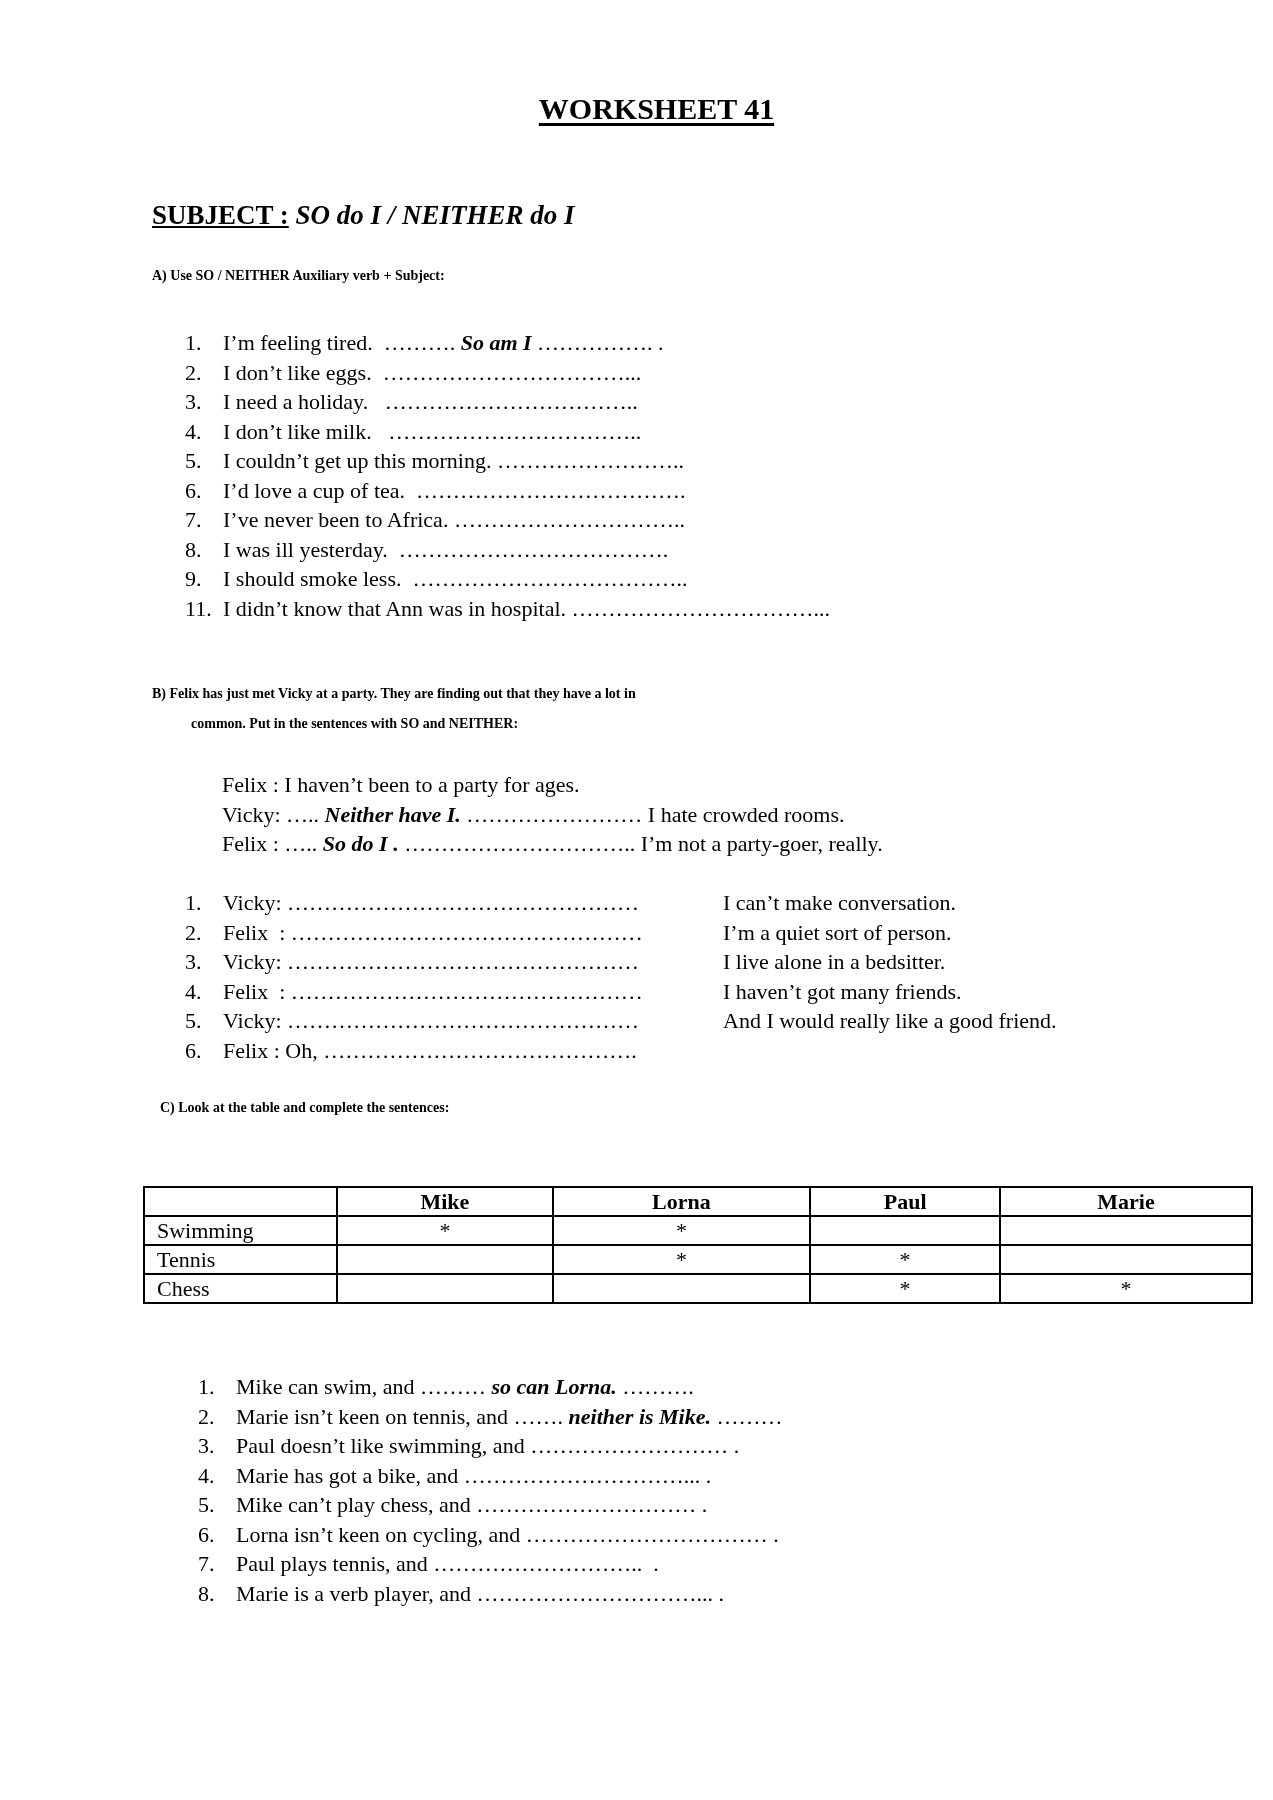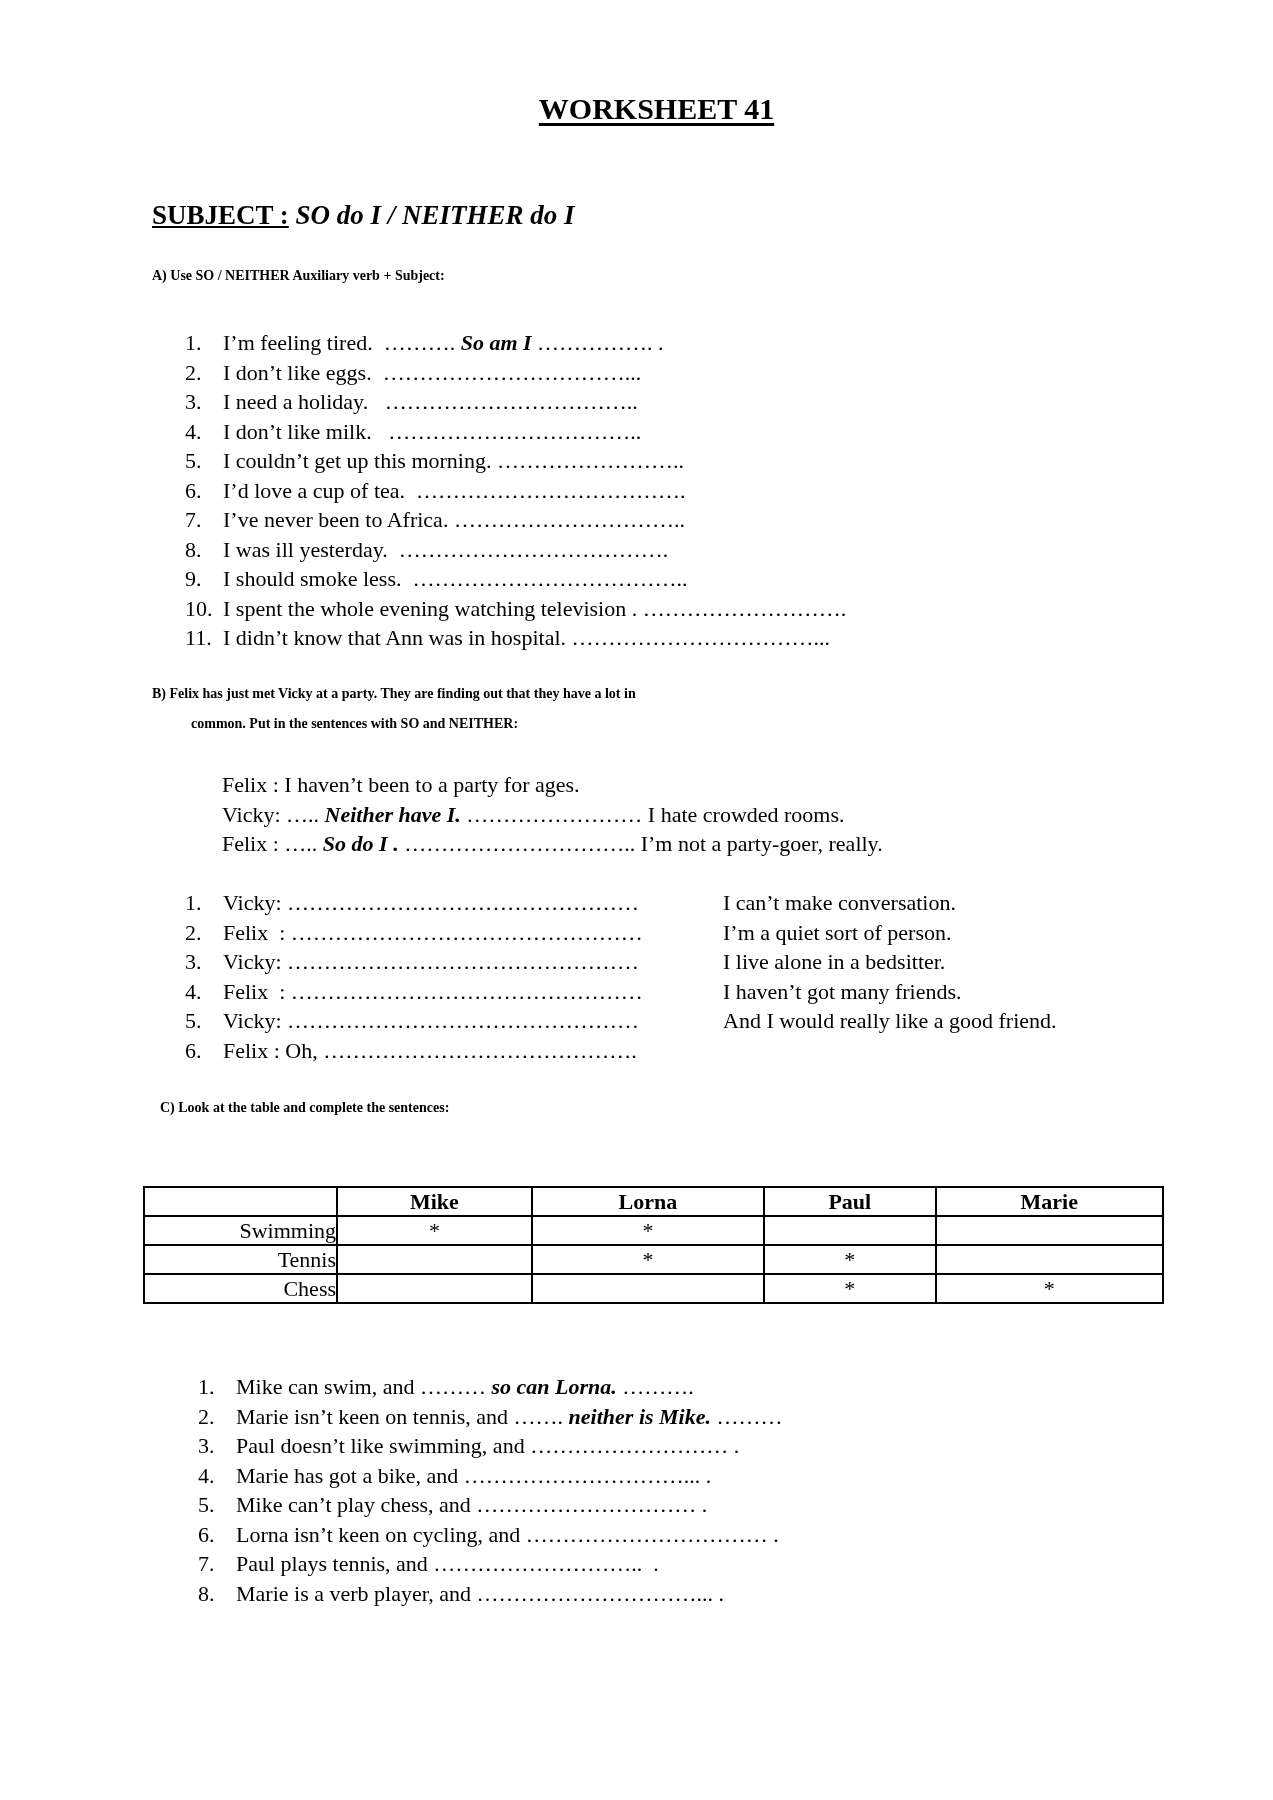--- a/index.html
+++ b/index.html
@@ -19,25 +19,25 @@
     .subject .lbl { text-decoration: underline; }
     .subject .val { font-style: italic; }
     .sec-head { position: absolute; font-weight: bold; font-size: 14px; }
     .list { position: absolute; left: 185px; margin: 0; padding: 0; list-style: none; }
     .list li { height: 29.5px; line-height: 29.5px; white-space: pre; }
     .num { display: inline-block; width: 38px; }
     .ans { font-weight: bold; font-style: italic; }
     .dialog { position: absolute; left: 222px; top: 770px; }
     .dialog div { height: 29.5px; line-height: 29.5px; white-space: pre; }
     table.grid {
-      position: absolute; left: 143px; top: 1186px; width: 1021px;
+      position: absolute; left: 143px; top: 1186px; width: 1110px;
       border-collapse: collapse; font-size: 22px;
     }
     table.grid td, table.grid th {
-      border: 2px solid #000; height: 27px; padding: 0 0 0 12px; line-height: 26px; text-align: right;
+      border: 2px solid #000; height: 27px; padding: 0 0 0 12px; line-height: 26px;
     }
     table.grid th { font-weight: bold; text-align: center; padding: 0; }
     table.grid td.star { text-align: center; padding: 0; }
     .col0 { width: 191px; }
   </style>
 </head>
 <body>
 
 <div class="title">WORKSHEET 41</div>
 
@@ -50,21 +50,20 @@
 <ul class="list" style="top:328px;">
   <li><span class="num">1.</span><span>I’m feeling tired.  ……….</span><span class="ans"> So am I </span><span>……………. .</span></li>
   <li><span class="num">2.</span><span>I don’t like eggs.  ……………………………...</span></li>
   <li><span class="num">3.</span><span>I need a holiday.   ……………………………..</span></li>
   <li><span class="num">4.</span><span>I don’t like milk.   ……………………………..</span></li>
   <li><span class="num">5.</span><span>I couldn’t get up this morning. ……………………..</span></li>
   <li><span class="num">6.</span><span>I’d love a cup of tea.  ……………………………….</span></li>
   <li><span class="num">7.</span><span>I’ve never been to Africa. …………………………..</span></li>
   <li><span class="num">8.</span><span>I was ill yesterday.  ……………………………….</span></li>
   <li><span class="num">9.</span><span>I should smoke less.  ………………………………..</span></li>
-  <li><span class="num">10.</span><span>I spent the whole evening watching television . ……………………….</span></li>
   <li><span class="num">11.</span><span>I didn’t know that Ann was in hospital. ……………………………...</span></li>
 </ul>
 
 <div class="sec-head" style="left:152px; top:686px;">B)  Felix has just met Vicky at a party. They are finding out that they have a lot in</div>
 <div class="sec-head" style="left:191px; top:716px;">common. Put in the sentences with SO and NEITHER:</div>
 
 <div class="dialog">
   <div><span>Felix : I haven’t been to a party for ages.</span></div>
   <div><span>Vicky: ….. </span><span class="ans">Neither have I.</span><span> …………………… I hate crowded rooms.</span></div>
   <div><span>Felix : ….. </span><span class="ans">So do I .</span><span> ………………………….. I’m not a party-goer, really.</span></div>

